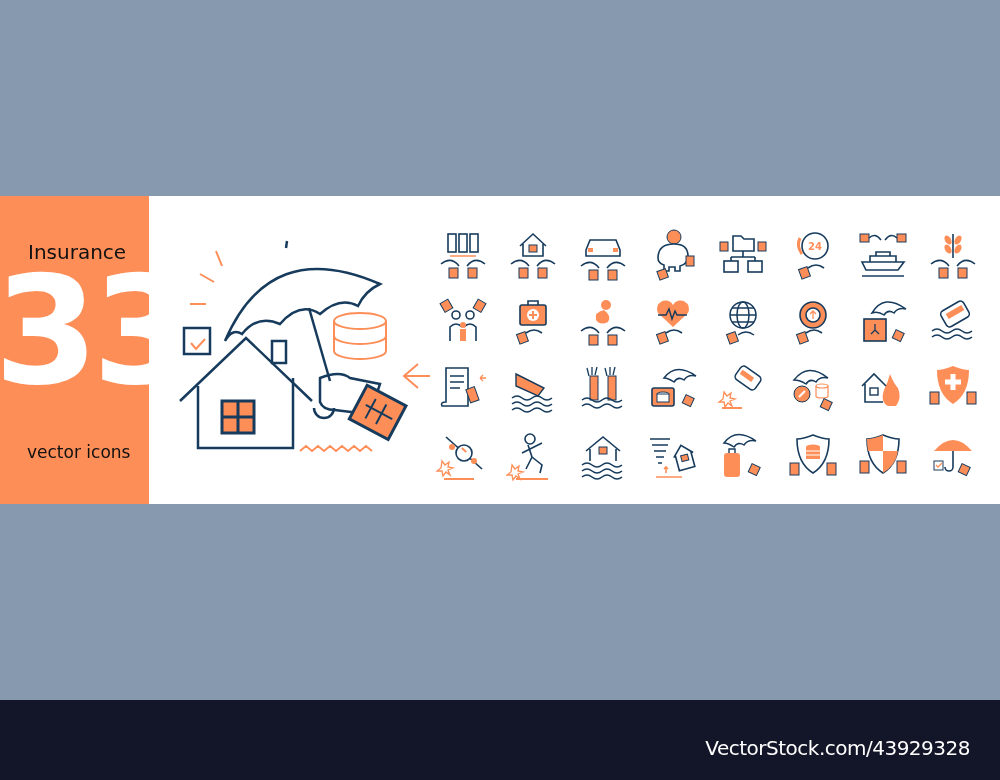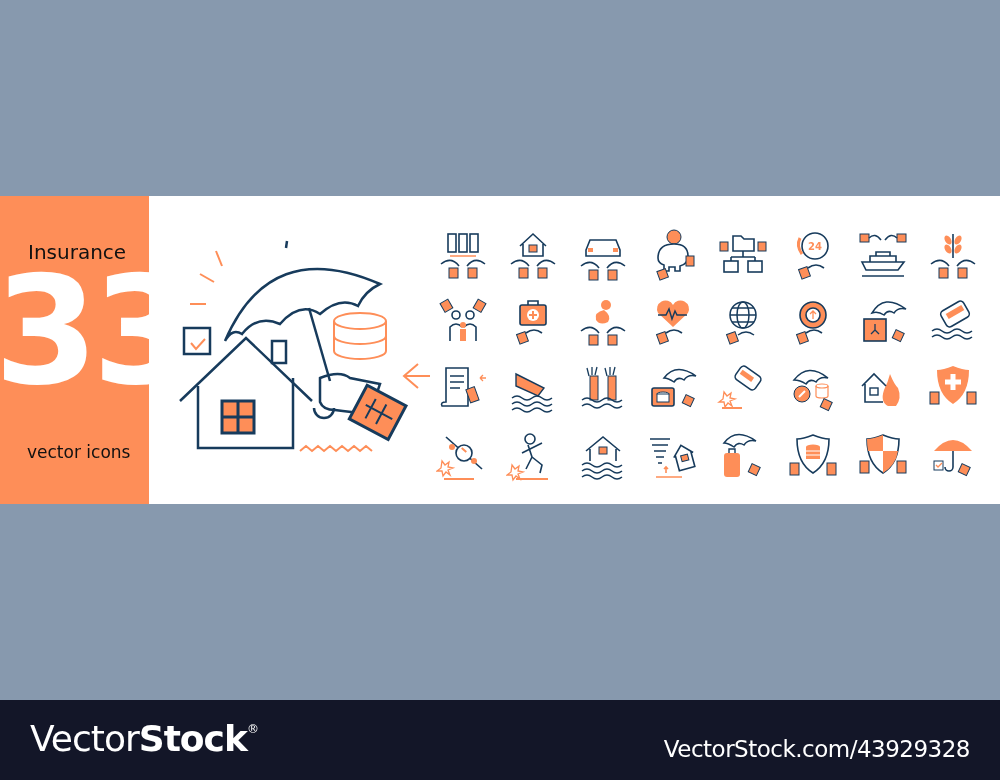--- a/index.html
+++ b/index.html
@@ -11,21 +11,21 @@
   .sub{position:absolute;left:27px;top:246px;font-size:17px;color:#111;font-family:"DejaVu Sans",sans-serif;}
   .hero{position:absolute;left:160px;top:0;width:270px;height:308px;}
   .grid{position:absolute;left:428px;top:30px;width:560px;height:270px;display:grid;grid-template-columns:repeat(8,70px);grid-template-rows:repeat(4,58px);row-gap:9px;}
   .cell{display:flex;align-items:center;justify-content:center;}
   .cell svg{width:54px;height:54px;}
   .footer{position:absolute;left:0;top:700px;width:1000px;height:80px;background:#131628;}
   .brand{position:absolute;left:30px;top:18px;color:#fff;font-size:36px;letter-spacing:-1px;font-family:"DejaVu Sans",sans-serif;}
   .brand .thin{font-weight:normal;}
   .brand .bold{font-weight:bold;}
   .brand sup{font-size:12px;vertical-align:top;position:relative;top:4px;}
-  .url{position:absolute;right:30px;top:36px;color:#fff;font-size:23px;letter-spacing:-0.5px;font-family:"DejaVu Sans",sans-serif;}
+  .url{position:absolute;right:30px;top:36px;color:#fff;font-size:20px;letter-spacing:-0.5px;font-family:"DejaVu Sans",sans-serif;}
 </style>
 </head>
 <body>
 
 <div class="band">
   <div class="orange">
     <div class="title">Insurance</div>
     <div class="bignum">33</div>
     <div class="sub">vector icons</div>
   </div>
@@ -367,15 +367,14 @@
           <path d="M27 22 v16 a4 4 0 0 1 -8 0" fill="none" stroke="#173b5c" stroke-width="1.6"></path>
           <rect x="8" y="32" width="9" height="9" fill="#fff" stroke="#173b5c"></rect>
           <path d="M10 36 l2 2 l4 -4" stroke="#fe8e58" stroke-width="1.3" fill="none"></path>
           <rect x="34" y="36" width="9" height="9" fill="#fe8e58" stroke="#173b5c" transform="rotate(25 38 40)"></rect>
         </svg>
       </div>
   </div>
 </div>
 
 <div class="footer">
-  <div class="brand"><span class="thin">Vector</span><span class="bold">Stock</span><sup>®</sup></div>
   <div class="url">VectorStock.com/43929328</div>
 </div>
 
 </body></html>

